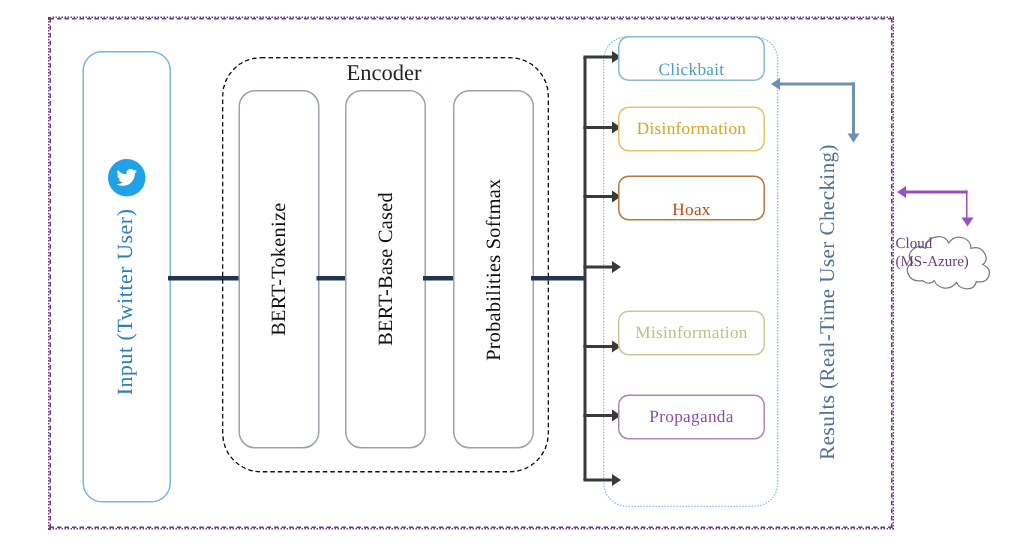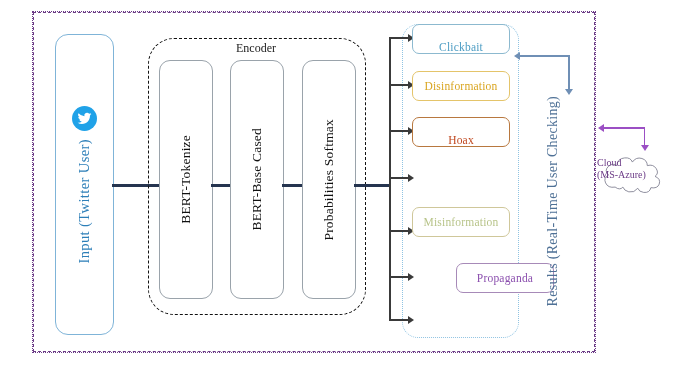--- a/index.html
+++ b/index.html
@@ -35,21 +35,21 @@
     color:#2d7fb8;font-size:14.5px;letter-spacing:.4px;white-space:nowrap;
   }
 
   
   .encoder-box{
     position:absolute;left:148px;top:38px;width:216px;height:275px;
     border:1.7px dashed #111;border-radius:26px;background:transparent;
   }
   .encoder-title{
     position:absolute;left:148px;top:41px;width:216px;text-align:center;
-    font-size:12px;color:#232323;
+    font-size:15px;color:#232323;
   }
   .enc-cell{
     position:absolute;top:60px;height:237px;width:52px;
     border:1px solid #9aa3ab;border-radius:11px;background:#fff;
     display:flex;align-items:center;justify-content:center;
   }
   .enc-cell span{
     writing-mode:vertical-rl;transform:rotate(180deg);
     font-size:13.5px;color:#101010;white-space:nowrap;letter-spacing:.2px;
   }
@@ -189,21 +189,21 @@
   <div class="branch" style="left:389px;top:230px;width:19px;">
     <i class="head"></i>
     </div>
   <div class="chip" style="top:207px;border-color:#cfc79a;color:#b8c48a;">
     <span>Misinformation</span>
   </div>
 
   <div class="branch" style="left:389px;top:276px;width:19px;">
     <i class="head"></i>
     </div>
-  <div class="chip" style="top:263px;border-color:#a78ab8;color:#8b4fae;margin-left:44px;">
+  <div class="chip" style="top:263px;border-color:#a78ab8;color:#8b4fae;">
     <span>Propaganda</span>
   </div>
 
   <div class="branch" style="left:389px;top:319px;width:19px;">
     <i class="head"></i>
     </div>
 
   <div class="res-seg" style="left:520px;top:55px;width:50px;height:1.8px;"></div>
   <div class="res-tail-head" style="left:514px;top:51.5px;"></div>
   <div class="res-seg" style="left:568.2px;top:55px;width:1.8px;height:35px;"></div>

